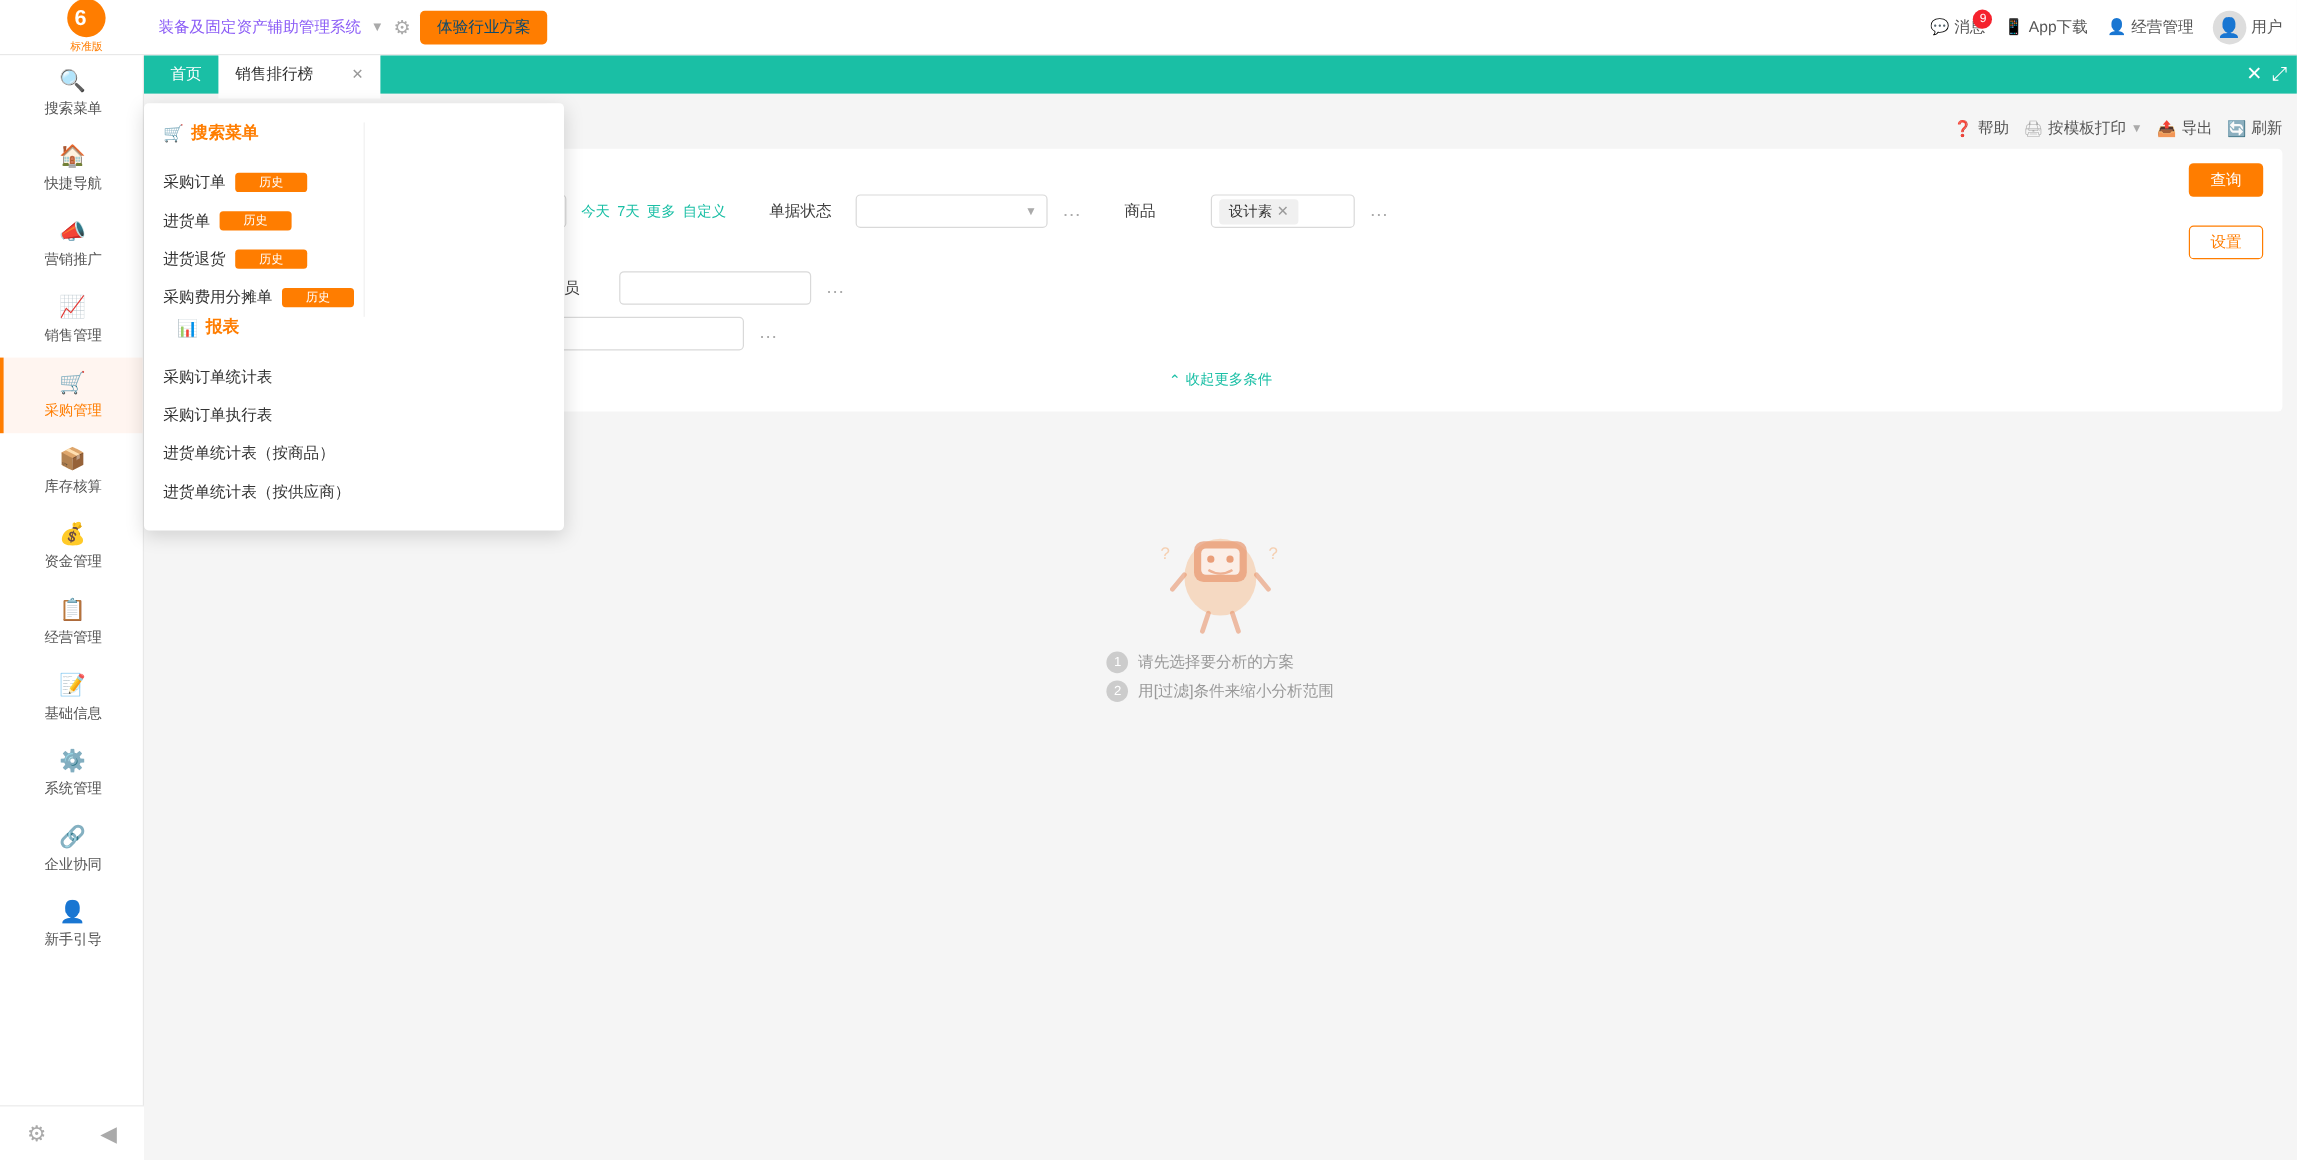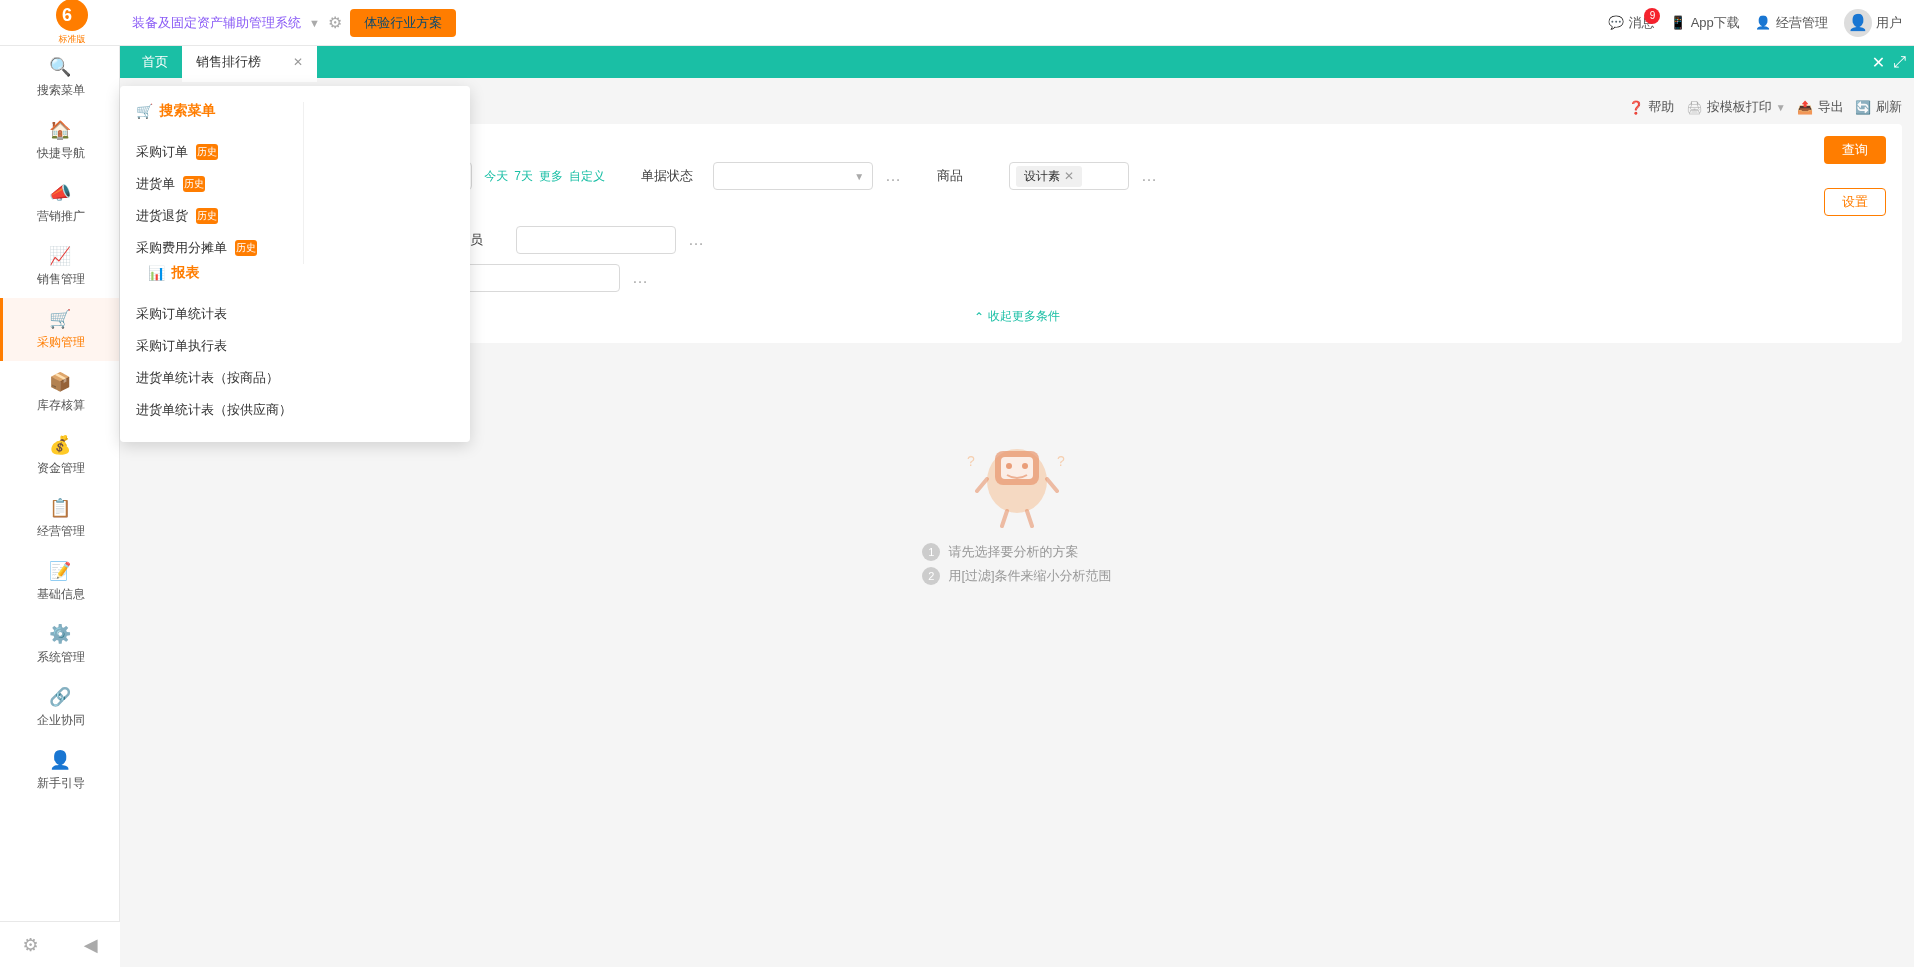--- a/index.html
+++ b/index.html
@@ -403,21 +403,21 @@
       gap: 8px;
       padding: 7px 0;
       cursor: pointer;
       font-size: 13px;
       color: #333;
     }
     .hist-badge {
       background: #ff7d00;
       color: #fff;
       font-size: 10px;
-      padding: 1px 1px;
+      padding: 1px 20px;
       border-radius: 3px;
     }
 
     
     ::-webkit-scrollbar { width: 4px; }
     ::-webkit-scrollbar-track { background: #f1f1f1; }
     ::-webkit-scrollbar-thumb { background: #ccc; border-radius: 2px; }
   </style>
 </head>
 <body>

